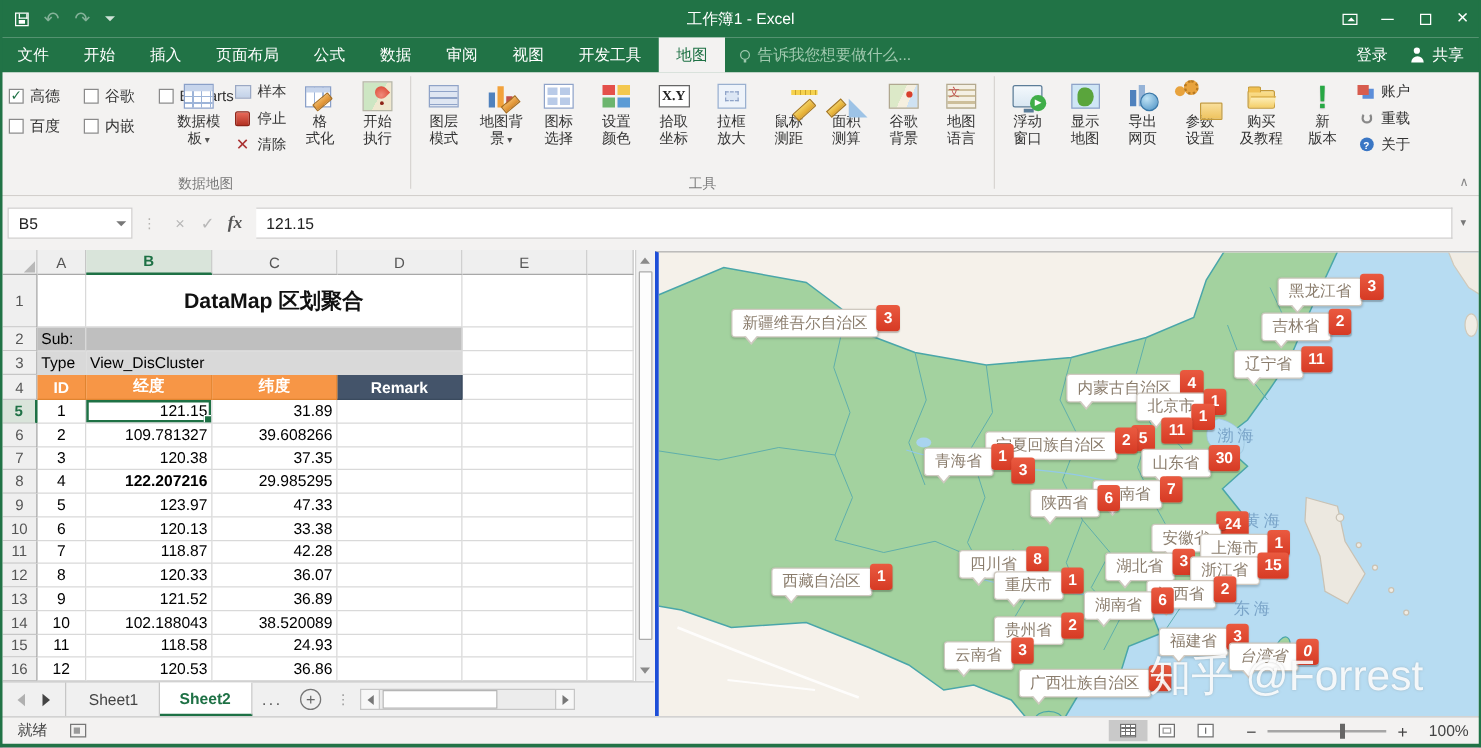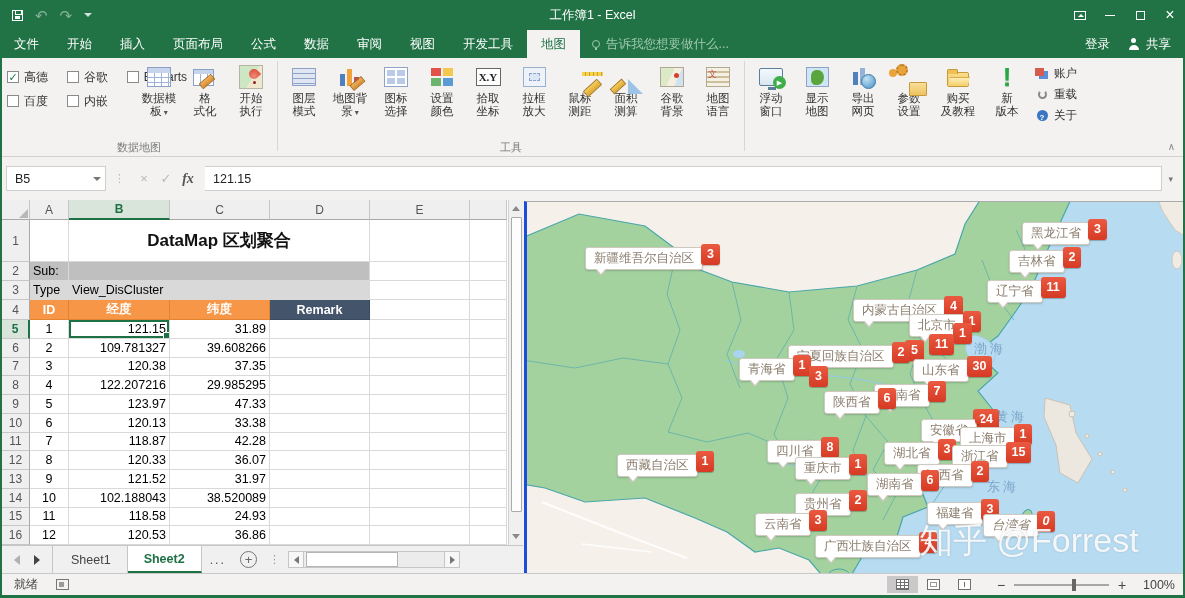--- a/index.html
+++ b/index.html
@@ -259,20 +259,40 @@
           </div>
           <div class="rib-big">
             <div class="bigic">
               <span class="ix-table" style="position: relative; display: inline-block;"></span>
             </div>
             <div class="lines">
               <div>数据模</div>
               <div>板<span class="dd"> ▾</span></div>
             </div>
           </div>
+          <div class="smstack">
+            <div class="rib-small">
+              <div class="smic">
+                <span class="ix-sample" style="position: relative; display: inline-block;"></span>
+              </div>
+              <div>样本</div>
+            </div>
+            <div class="rib-small">
+              <div class="smic">
+                <span class="ix-stop" style="position: relative; display: inline-block;"></span>
+              </div>
+              <div>停止</div>
+            </div>
+            <div class="rib-small">
+              <div class="smic">
+                <span class="ix-clear" style="position: relative; display: inline-block;"></span>
+              </div>
+              <div>清除</div>
+            </div>
+          </div>
           <div class="rib-big">
             <div class="bigic">
               <span class="ix-format" style="position: relative; display: inline-block;"></span>
             </div>
             <div class="lines">
               <div>格</div>
               <div>式化</div>
             </div>
           </div>
           <div class="rib-big">
@@ -543,21 +563,21 @@
         <div class="gc ctr" style="width: 39px; height: 18.75px; flex: 0 0 auto;">3</div>
         <div class="gc num" style="width: 101px; height: 18.75px; flex: 0 0 auto;">120.38</div>
         <div class="gc num" style="width: 100px; height: 18.75px; flex: 0 0 auto;">37.35</div>
         <div class="gc" style="width: 100px; height: 18.75px; flex: 0 0 auto;"></div>
         <div class="gc" style="width: 100px; height: 18.75px; flex: 0 0 auto;"></div>
         <div class="gc" style="width: 37px; height: 18.75px; flex: 0 0 auto;"></div>
       </div>
       <div class="grow" style="height: 18.75px;">
         <div class="rowhead" style="width: 28px; height: 18.75px; justify-content: center;">8</div>
         <div class="gc ctr" style="width: 39px; height: 18.75px; flex: 0 0 auto;">4</div>
-        <div class="gc num" style="width: 101px; height: 18.75px; flex: 0 0 auto;">122.207216</div>
+        <div class="gc num" style="width: 101px; height: 18.75px; flex: 0 0 auto; font-weight: bold;">122.207216</div>
         <div class="gc num" style="width: 100px; height: 18.75px; flex: 0 0 auto;">29.985295</div>
         <div class="gc" style="width: 100px; height: 18.75px; flex: 0 0 auto;"></div>
         <div class="gc" style="width: 100px; height: 18.75px; flex: 0 0 auto;"></div>
         <div class="gc" style="width: 37px; height: 18.75px; flex: 0 0 auto;"></div>
       </div>
       <div class="grow" style="height: 18.75px;">
         <div class="rowhead" style="width: 28px; height: 18.75px; justify-content: center;">9</div>
         <div class="gc ctr" style="width: 39px; height: 18.75px; flex: 0 0 auto;">5</div>
         <div class="gc num" style="width: 101px; height: 18.75px; flex: 0 0 auto;">123.97</div>
         <div class="gc num" style="width: 100px; height: 18.75px; flex: 0 0 auto;">47.33</div>
@@ -589,21 +609,21 @@
         <div class="gc num" style="width: 101px; height: 18.75px; flex: 0 0 auto;">120.33</div>
         <div class="gc num" style="width: 100px; height: 18.75px; flex: 0 0 auto;">36.07</div>
         <div class="gc" style="width: 100px; height: 18.75px; flex: 0 0 auto;"></div>
         <div class="gc" style="width: 100px; height: 18.75px; flex: 0 0 auto;"></div>
         <div class="gc" style="width: 37px; height: 18.75px; flex: 0 0 auto;"></div>
       </div>
       <div class="grow" style="height: 18.75px;">
         <div class="rowhead" style="width: 28px; height: 18.75px; justify-content: center;">13</div>
         <div class="gc ctr" style="width: 39px; height: 18.75px; flex: 0 0 auto;">9</div>
         <div class="gc num" style="width: 101px; height: 18.75px; flex: 0 0 auto;">121.52</div>
-        <div class="gc num" style="width: 100px; height: 18.75px; flex: 0 0 auto;">31.97</div>
+        <div class="gc num" style="width: 100px; height: 18.75px; flex: 0 0 auto;">36.89</div>
         <div class="gc" style="width: 100px; height: 18.75px; flex: 0 0 auto;"></div>
         <div class="gc" style="width: 100px; height: 18.75px; flex: 0 0 auto;"></div>
         <div class="gc" style="width: 37px; height: 18.75px; flex: 0 0 auto;"></div>
       </div>
       <div class="grow" style="height: 18.75px;">
         <div class="rowhead" style="width: 28px; height: 18.75px; justify-content: center;">14</div>
         <div class="gc ctr" style="width: 39px; height: 18.75px; flex: 0 0 auto;">10</div>
         <div class="gc num" style="width: 101px; height: 18.75px; flex: 0 0 auto;">102.188043</div>
         <div class="gc num" style="width: 100px; height: 18.75px; flex: 0 0 auto; text-align: center;">38.520089</div>
         <div class="gc" style="width: 100px; height: 18.75px; flex: 0 0 auto;"></div>

